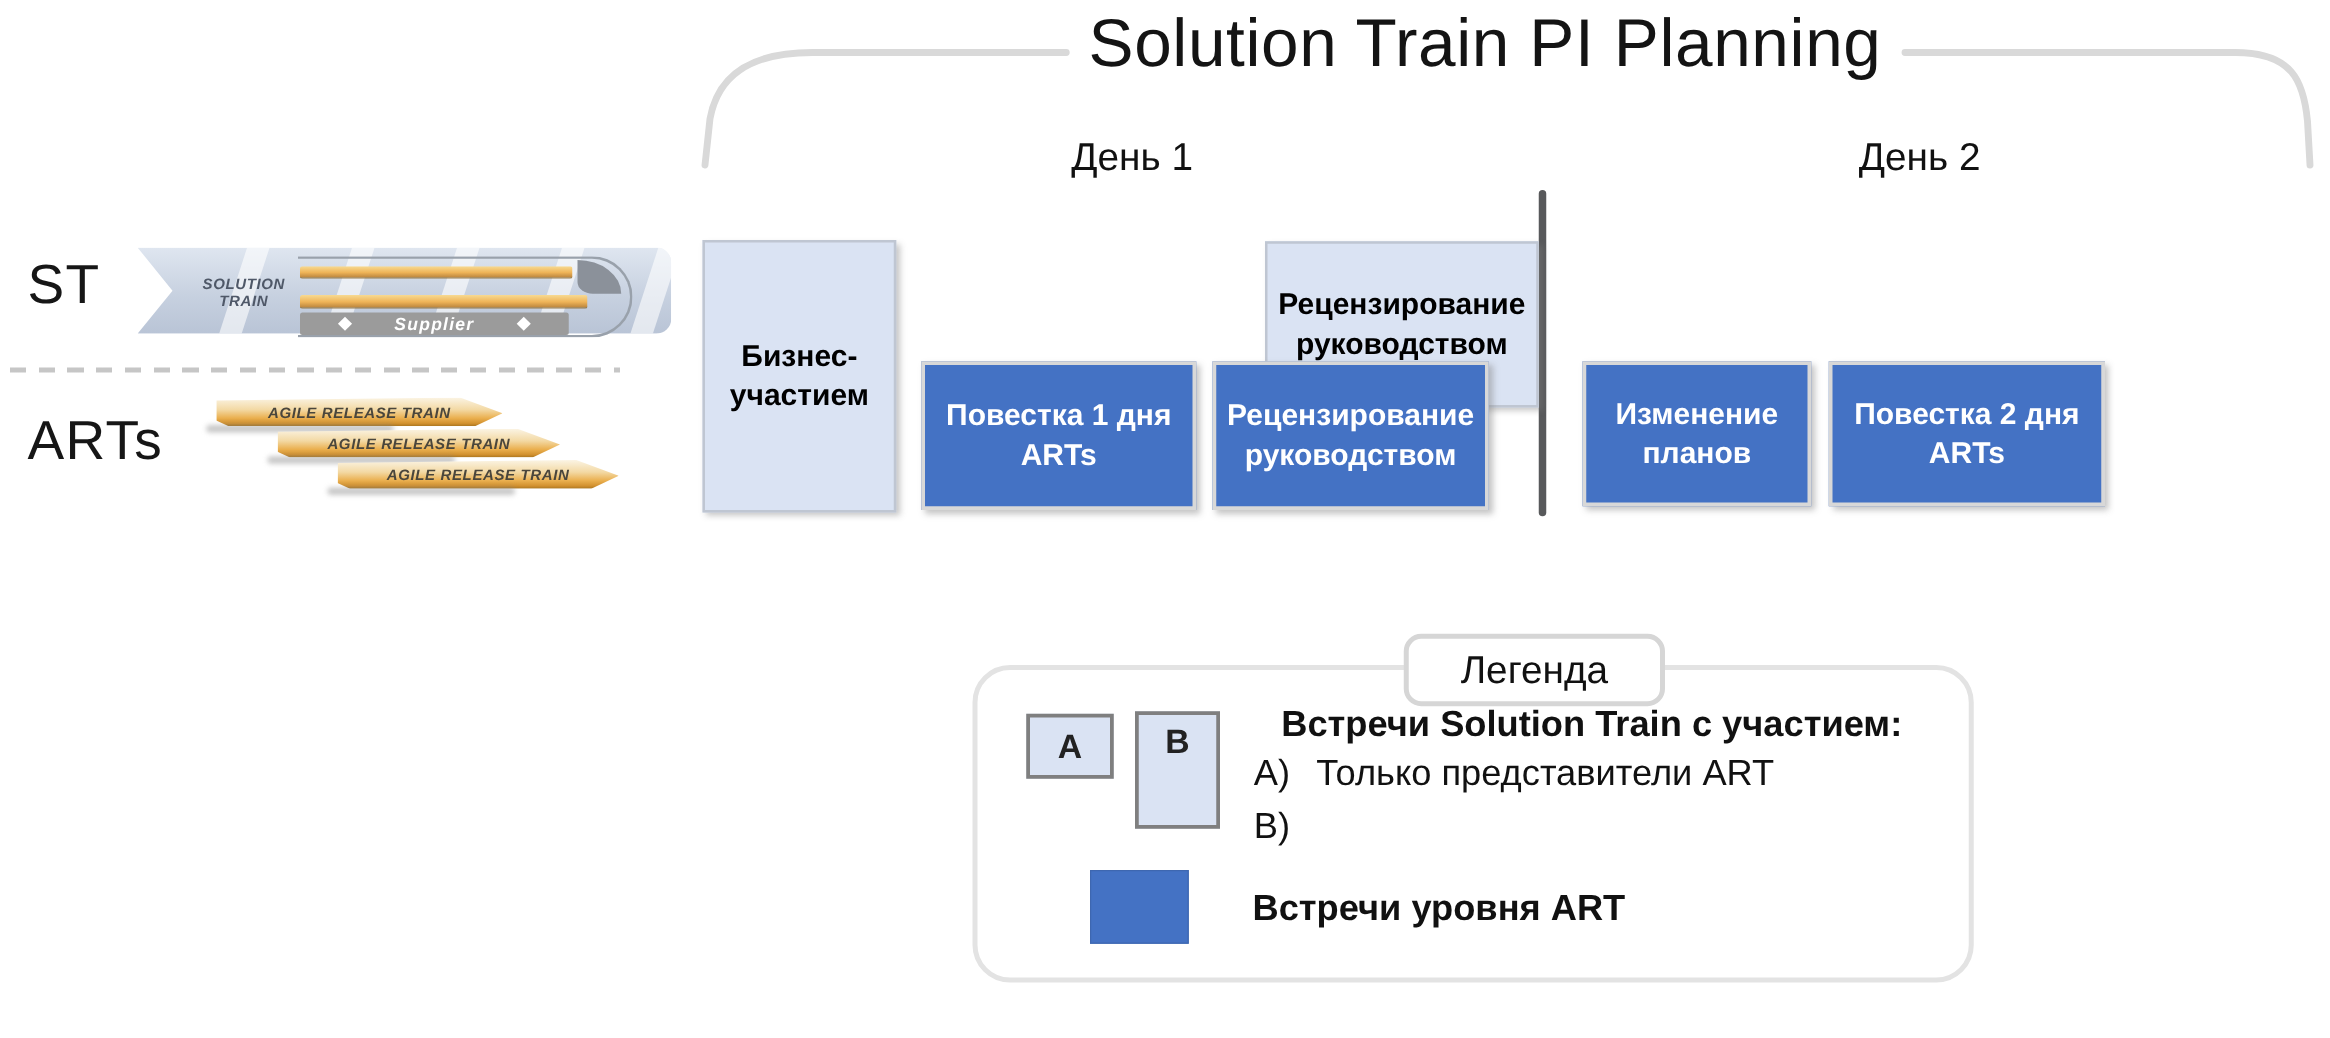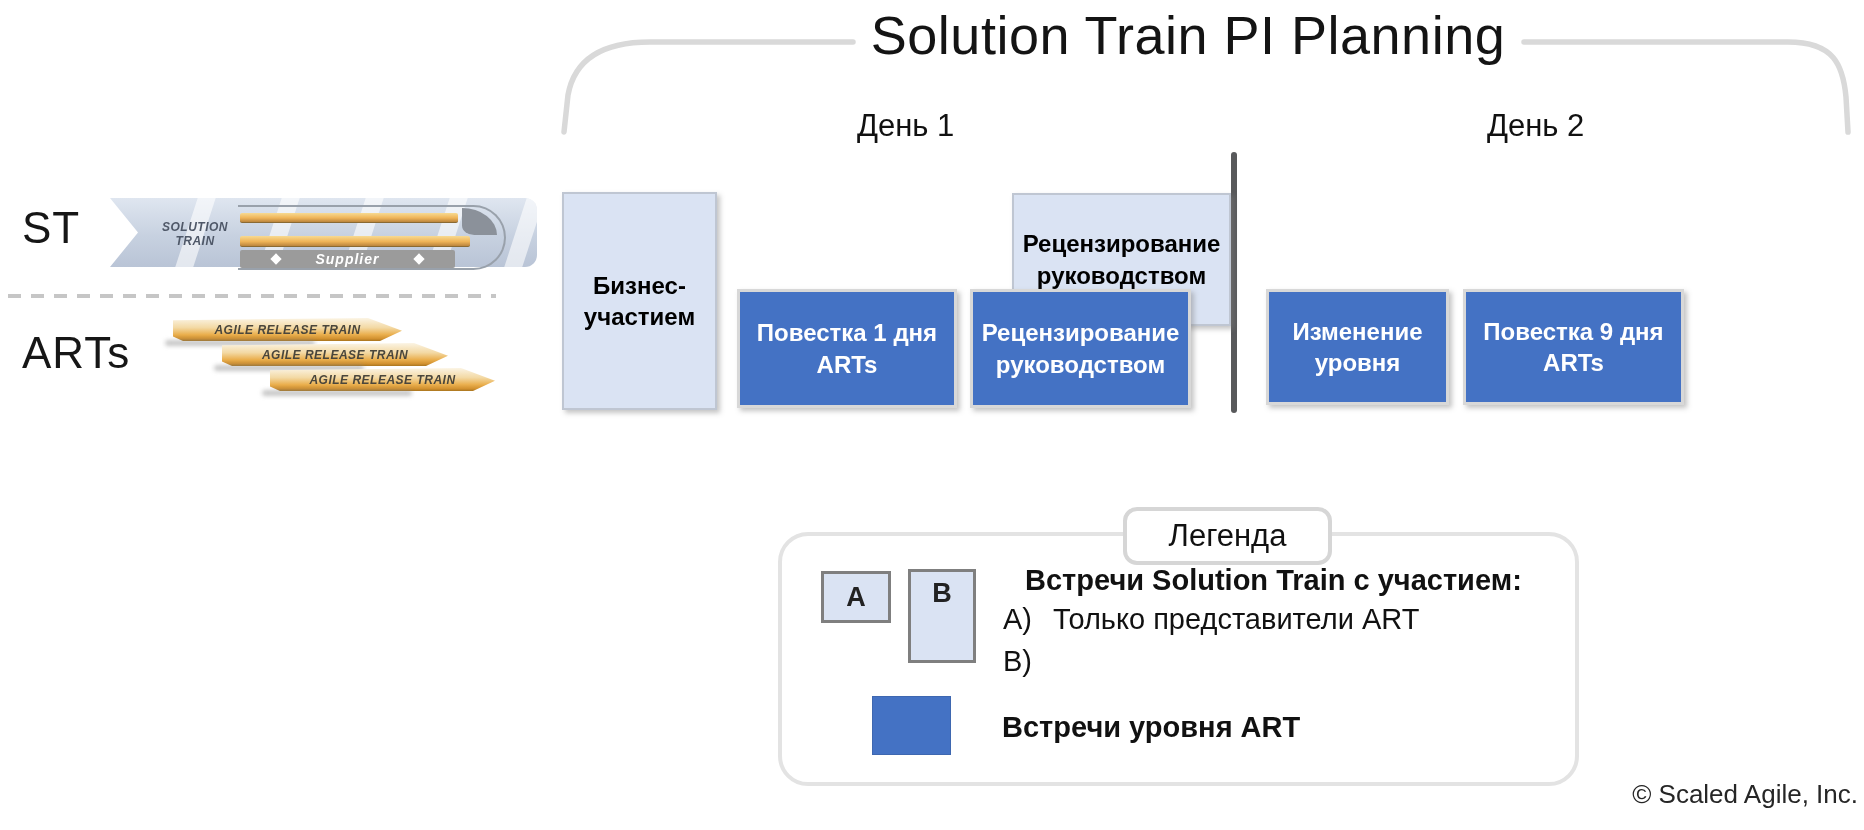--- a/index.html
+++ b/index.html
@@ -125,22 +125,22 @@
 
   <div class="abs box light" style="left:562px;top:192px;width:151px;height:214px;">Бизнес-
 участием</div>
   <div class="abs box light" style="left:1012px;top:193px;width:215px;height:129px;">Рецензирование
 руководством</div>
   <div class="abs box blue" style="left:737px;top:289px;width:214px;height:113px;">Повестка 1 дня
 ARTs</div>
   <div class="abs box blue" style="left:970px;top:289px;width:215px;height:113px;">Рецензирование
 руководством</div>
   <div class="abs box blue" style="left:1266px;top:289px;width:177px;height:110px;">Изменение
-уровня</div>
-  <div class="abs box blue" style="left:1463px;top:289px;width:215px;height:110px;">Повестка 9 дня
+планов</div>
+  <div class="abs box blue" style="left:1463px;top:289px;width:215px;height:110px;">Повестка 2 дня
 ARTs</div>
 
   <div class="abs legend-frame"></div>
   <div class="abs legend-tab">
     <span>Легенда</span>
   </div>
   <div class="abs swatch center" style="left:821px;top:571px;width:64px;height:46px;">
     <span>A</span>
   </div>
   <div class="abs swatch top" style="left:908px;top:569px;width:68px;height:94px;">
@@ -150,15 +150,14 @@
   <div class="abs legend-text legend-item" style="left:1003px;top:603px;">
     <span class="legend-prefix">A)</span>
     <span>Только представители ART</span>
   </div>
   <div class="abs legend-text legend-item" style="left:1003px;top:645px;">
     <span class="legend-prefix">B)</span>
   </div>
   <div class="abs blue-swatch"></div>
   <div class="abs legend-text legend-bold" style="left:1002px;top:711px;">Встречи уровня ART</div>
 
-  <div class="abs copyright">© Scaled Agile, Inc.</div>
 
 </div>
 
 </body></html>

